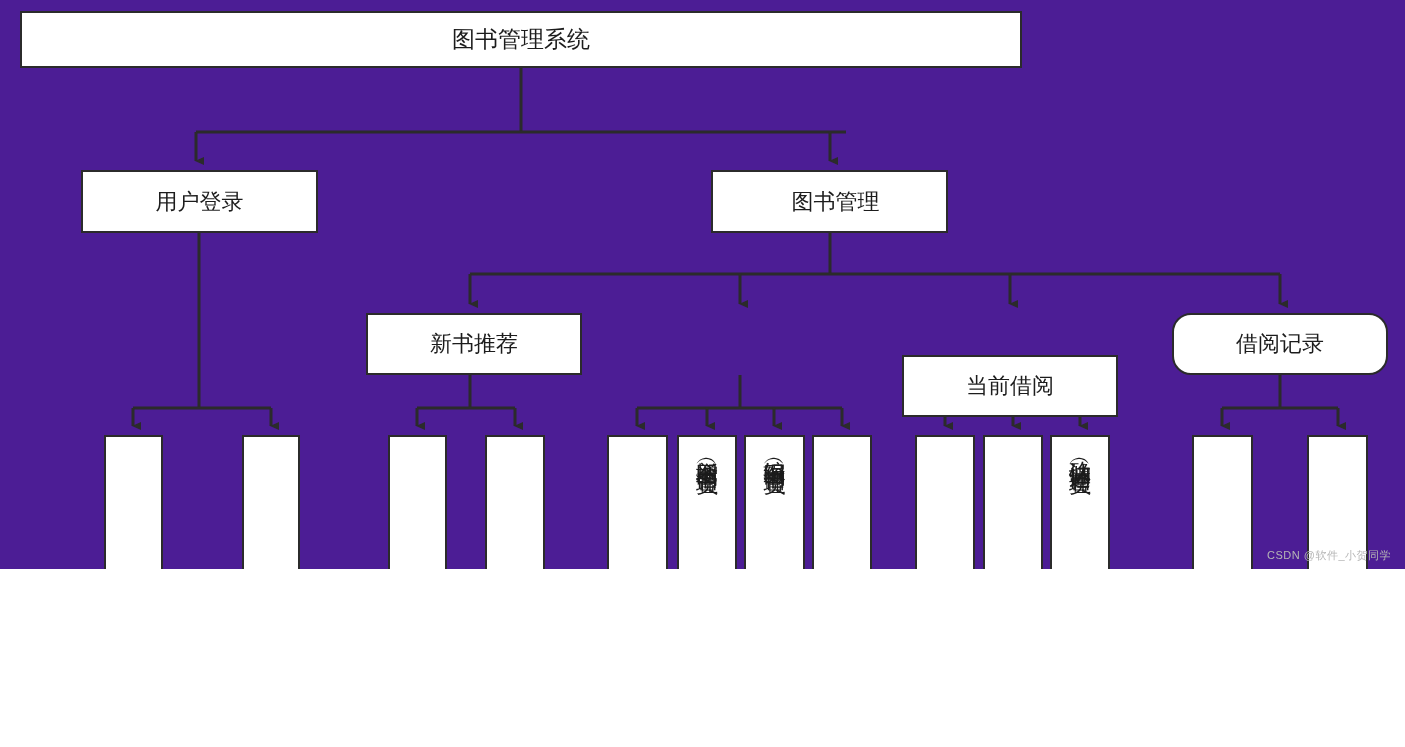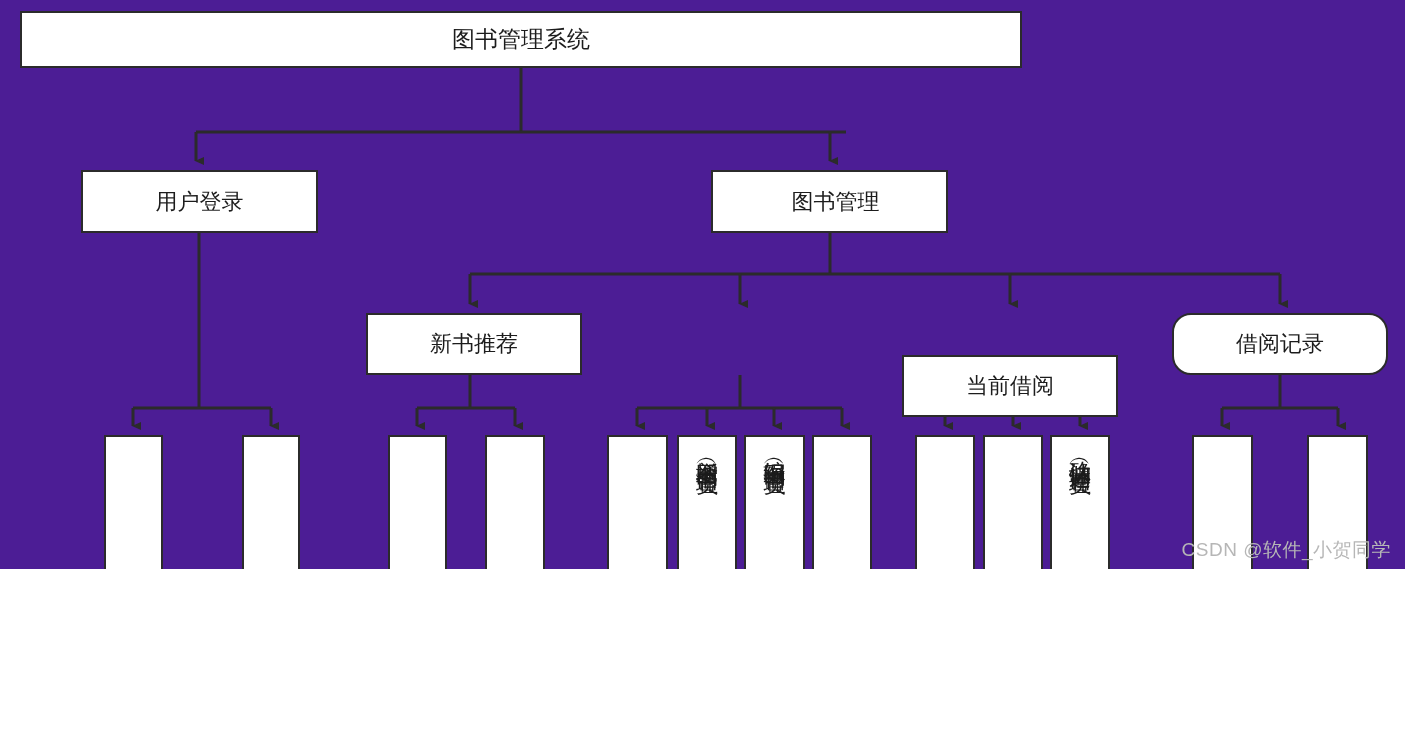--- a/index.html
+++ b/index.html
@@ -64,21 +64,21 @@
     writing-mode: vertical-rl;
     text-orientation: upright;
     font-size: 22px;
     letter-spacing: 2px;
     line-height: 1;
   }
   #watermark {
     position: absolute;
     right: 14px;
     bottom: 6px;
-    font-size: 19px;
+    font-size: 11px;
     color: #b6b6b6;
     letter-spacing: 0.5px;
     white-space: nowrap;
   }
 </style>
 </head>
 <body>
 
 <div id="diagram-root">
 

